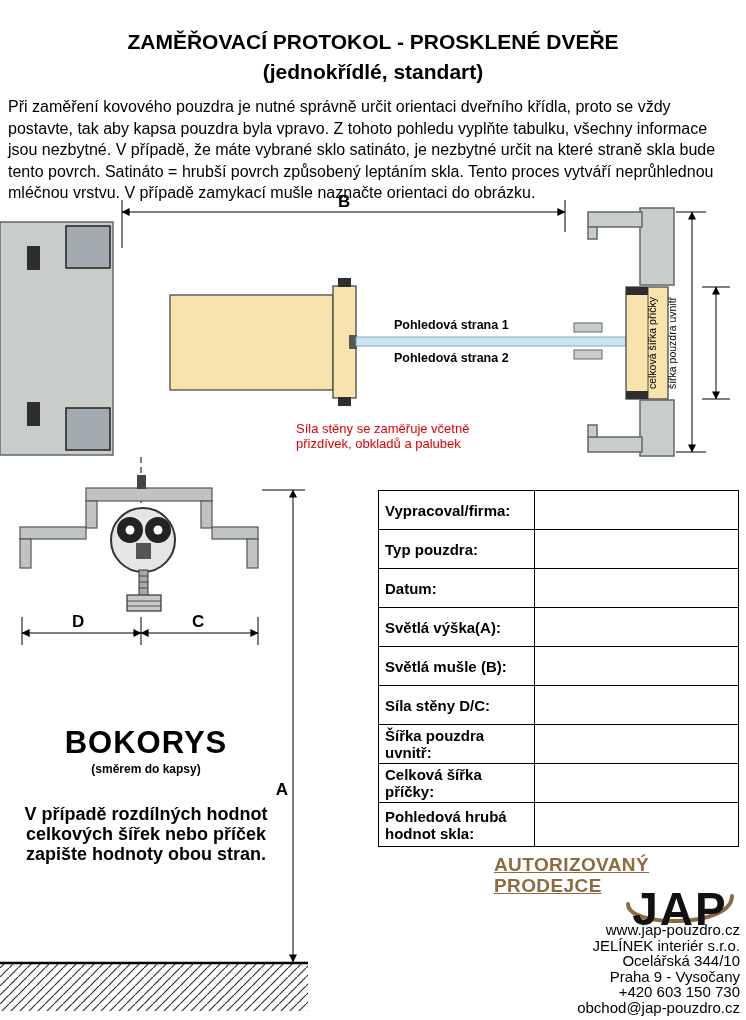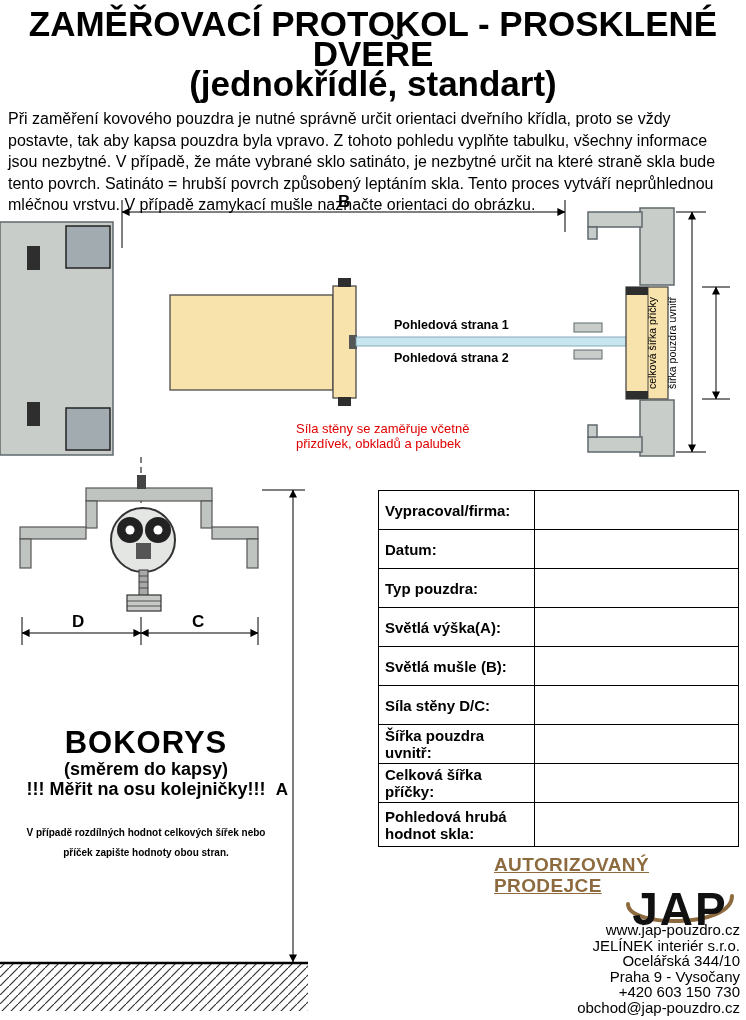--- a/index.html
+++ b/index.html
@@ -2,33 +2,33 @@
 <html><head>
 <meta charset="utf-8">
 <style>
   * { margin:0; padding:0; box-sizing:border-box; }
   html,body { background:#ffffff; }
   .page {
     position:relative; width:746px; height:1020px; background:#fff;
     font-family:"Liberation Sans", sans-serif; color:#000; overflow:hidden;
   }
   .abs { position:absolute; }
-  .doc-title { text-align:center; font-weight:bold; font-size:35px; line-height:30px; padding-top:9px; }
+  .doc-title { text-align:center; font-weight:bold; font-size:21px; line-height:30px; padding-top:27px; }
   .intro { font-size:16px; line-height:21.5px; margin:9px 8px 0 8px; }
 
   svg text { font-family:"Liberation Sans", sans-serif; fill:#000; }
   .dimlabel  { font-size:17px; font-weight:bold; }
   .sidelabel { font-size:12.5px; font-weight:bold; }
   .rotlabel  { font-size:10.5px; }
   .rednote   { font-size:13px; fill:#e00000; }
 
   .bokorys-text { position:absolute; left:10px; top:726px; width:272px; text-align:center;font-weight:bold; }
   .bok-title { font-size:31px; letter-spacing:1px; line-height:34px; }
-  .bok-sub   { font-size:18px; line-height:19.5px; }
-  .bok-note  { font-size:10px; line-height:20px; width:252px; margin:24px auto 0; }
+  .bok-sub   { font-size:12px; line-height:19.5px; }
+  .bok-note  { font-size:18px; line-height:20px; width:252px; margin:24px auto 0; }
 
   table.form-table { position:absolute; left:378px; top:490px; width:360px; border-collapse:collapse; table-layout:fixed; }
   table.form-table td { border:1.5px solid #000; vertical-align:middle; }
   table.form-table tr { height:39px;margin-left:48px; }
   table.form-table tr.tall { height:44px; }
   td.flabel { width:156px; font-weight:bold; font-size:15px; line-height:17px; padding:2px 4px 2px 6px; }
   td.fvalue { width:204px; }
 
   .authorized { position:absolute; left:494px; top:855px; width:146px; 
                 color:#8d6b3f; font-weight:bold; font-size:19px; line-height:20.5px; letter-spacing:0.4px;text-decoration:underline; }
@@ -184,36 +184,35 @@
 
     <g>
       <rect x="0" y="508" width="308" height="48" fill="url(#hatch2)"></rect>
       <line x1="0" y1="508" x2="308" y2="508" stroke="#000" stroke-width="2.5"></line>
     </g>
   </svg>
 
   <div class="bokorys-text">
     <div class="bok-title">BOKORYS</div>
     <div class="bok-sub">(směrem do kapsy)</div>
-    <div class="bok-sub">!!! Měřit na osu kolejničky!!!</div>
     <div class="bok-note">V případě rozdílných hodnot celkových šířek nebo příček zapište hodnoty obou stran.</div>
   </div>
 
   <table class="form-table">
     <tbody>
       <tr>
         <td class="flabel">Vypracoval/firma:</td>
         <td class="fvalue"></td>
       </tr>
       <tr>
+        <td class="flabel">Typ pouzdra:</td>
+        <td class="fvalue"></td>
+      </tr>
+      <tr>
         <td class="flabel">Datum:</td>
-        <td class="fvalue"></td>
-      </tr>
-      <tr>
-        <td class="flabel">Typ pouzdra:</td>
         <td class="fvalue"></td>
       </tr>
       <tr>
         <td class="flabel">Světlá výška(A):</td>
         <td class="fvalue"></td>
       </tr>
       <tr>
         <td class="flabel">Světlá mušle (B):</td>
         <td class="fvalue"></td>
       </tr>

